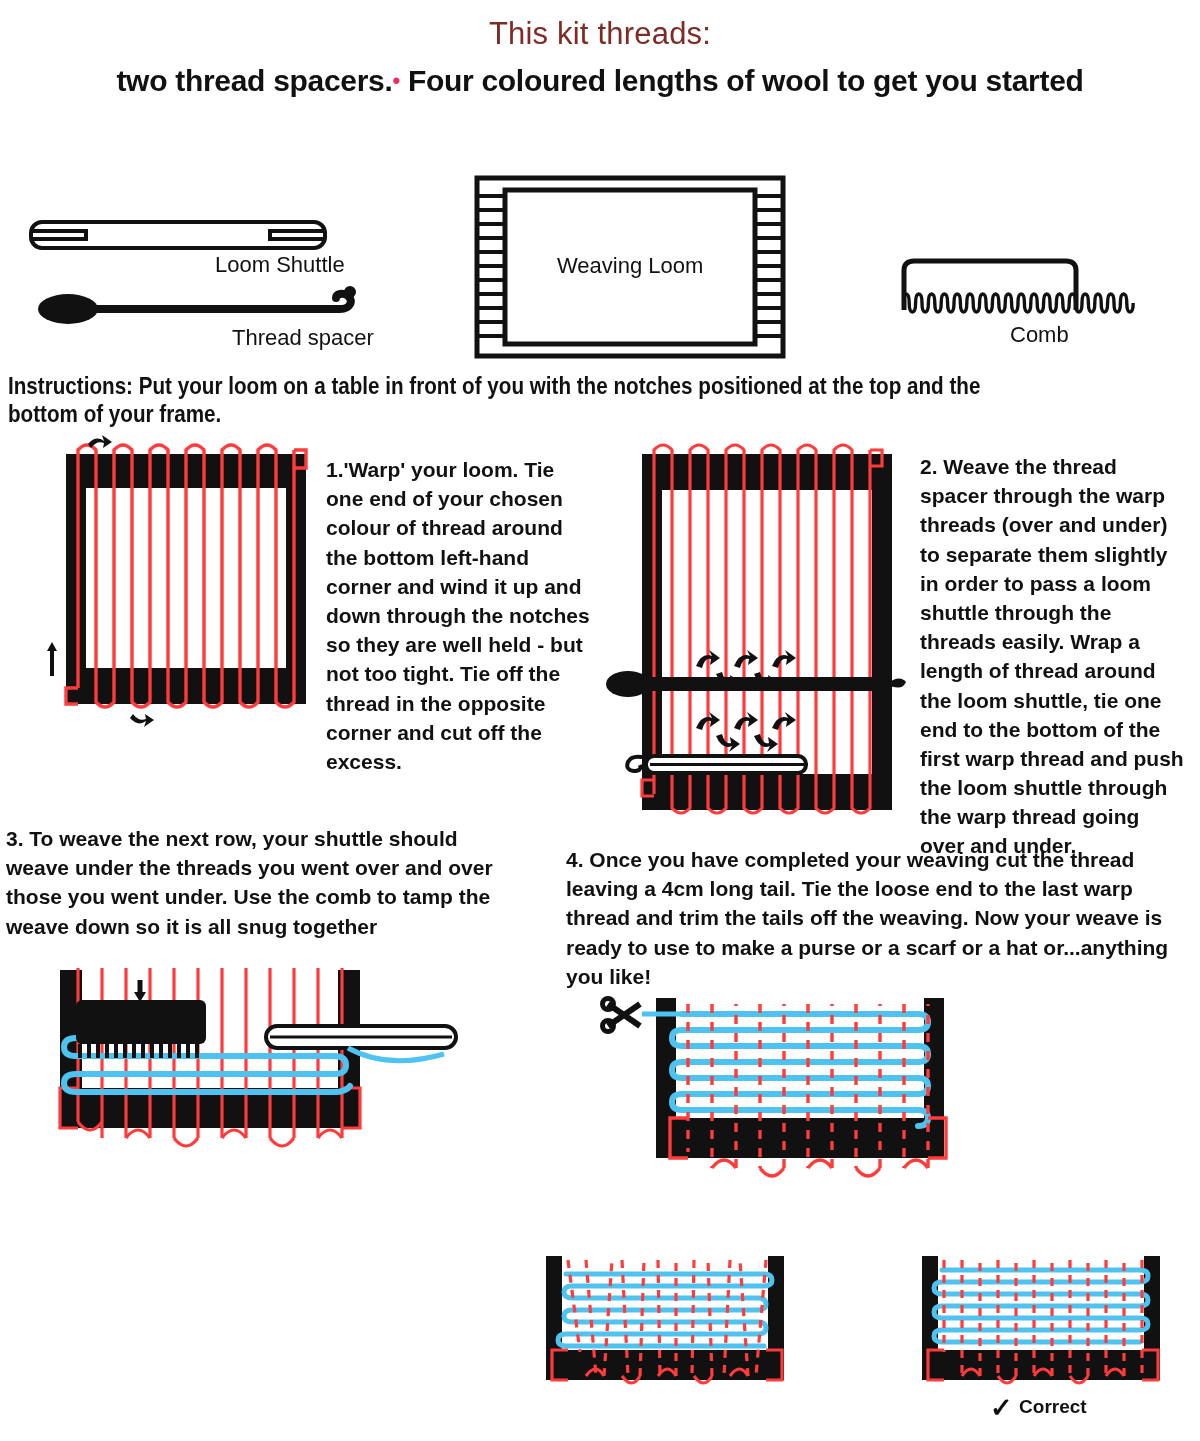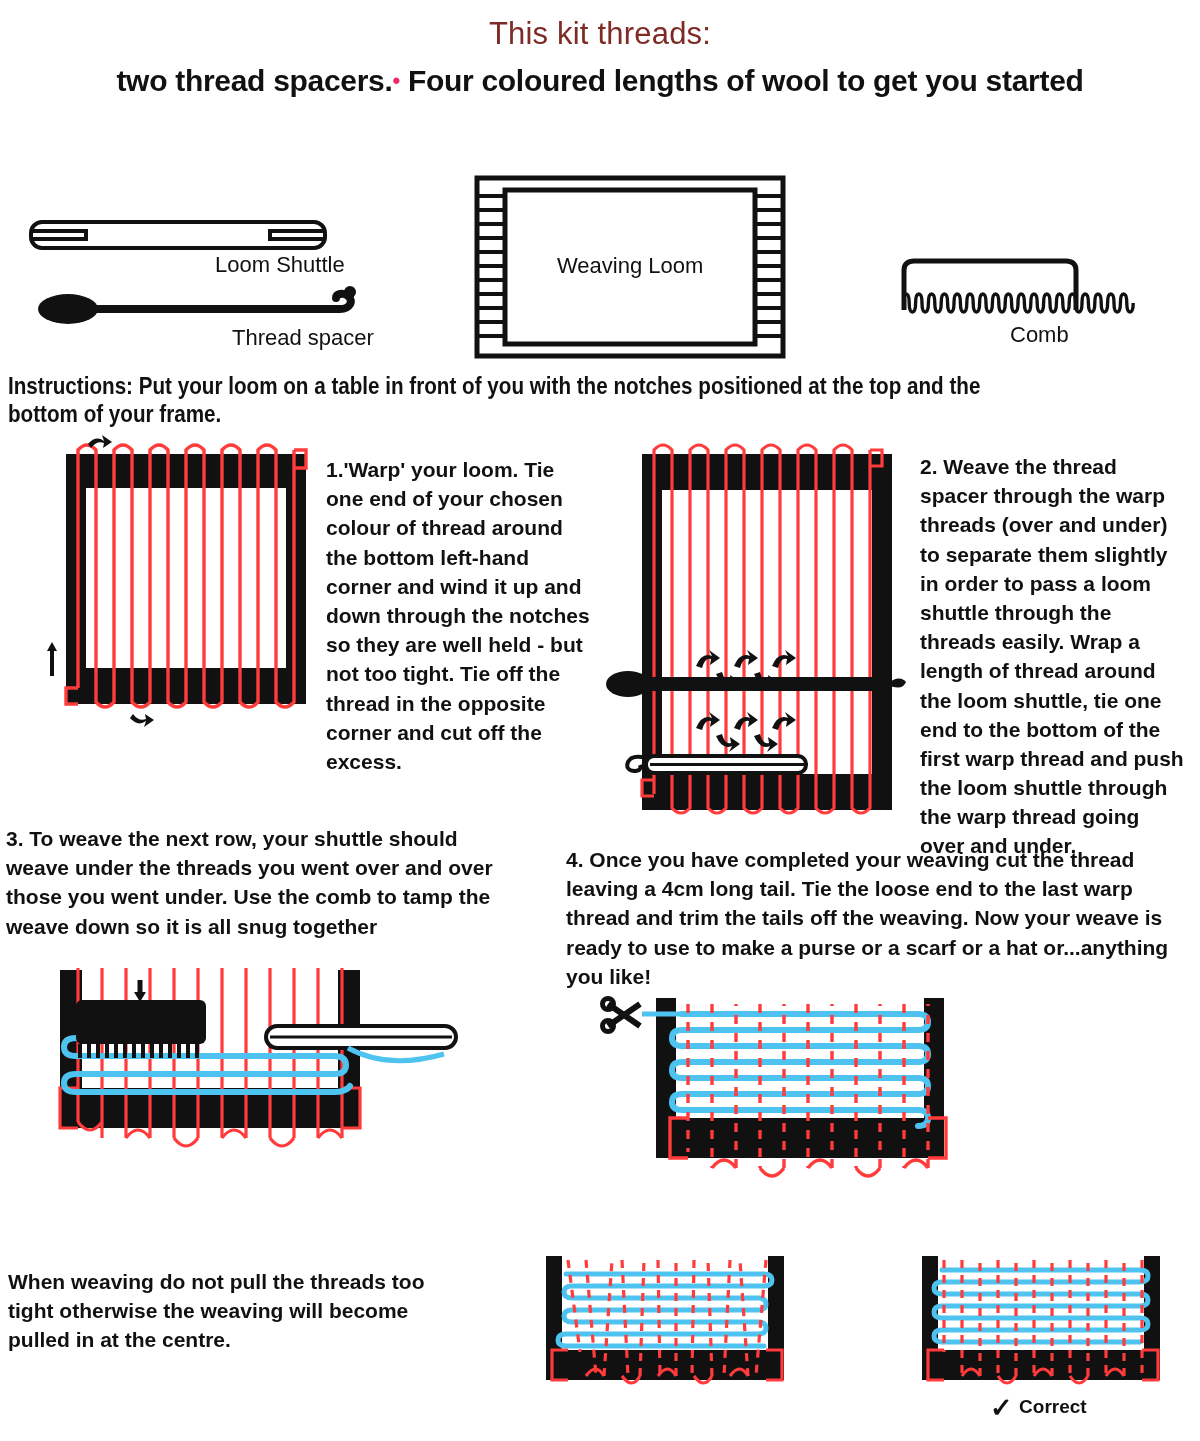--- a/index.html
+++ b/index.html
@@ -289,23 +289,20 @@
     <g transform="translate(8,8)">
       <path d="M4 4 L36 26 M36 4 L4 26" stroke="#111" stroke-width="6" fill="none"></path>
       <circle cx="4" cy="4" r="5.5" fill="none" stroke="#111" stroke-width="5"></circle>
       <circle cx="4" cy="26" r="5.5" fill="none" stroke="#111" stroke-width="5"></circle>
     </g>
     <path d="M46 22 L86 22" stroke="#4ec3f0" stroke-width="5" fill="none"></path>
   </svg>
 </div>
 
 <div class="abs cond" id="remember-block">
-  <div>
-    <span>When weaving do </span><span class="strongest">not</span><span> pull the threads too tight otherwise the weaving will become pulled in at the centre.</span>
-  </div>
 </div>
 
 <div class="abs" style="left:528px; top:1252px; width:290px; height:140px;">
   <svg width="290" height="140" viewBox="0 0 290 140">
     <rect x="18" y="4" width="16" height="96" fill="#111"></rect>
     <rect x="240" y="4" width="16" height="96" fill="#111"></rect>
     <rect x="18" y="98" width="238" height="30" fill="#111"></rect>
 
     <g fill="none" stroke="#4ec3f0" stroke-width="5" stroke-linecap="round">
       <path d="M38 22 L236 22 q8 0 8 6 q0 6 -8 6 L44 34 q-8 0 -8 6 q0 6 8 6

